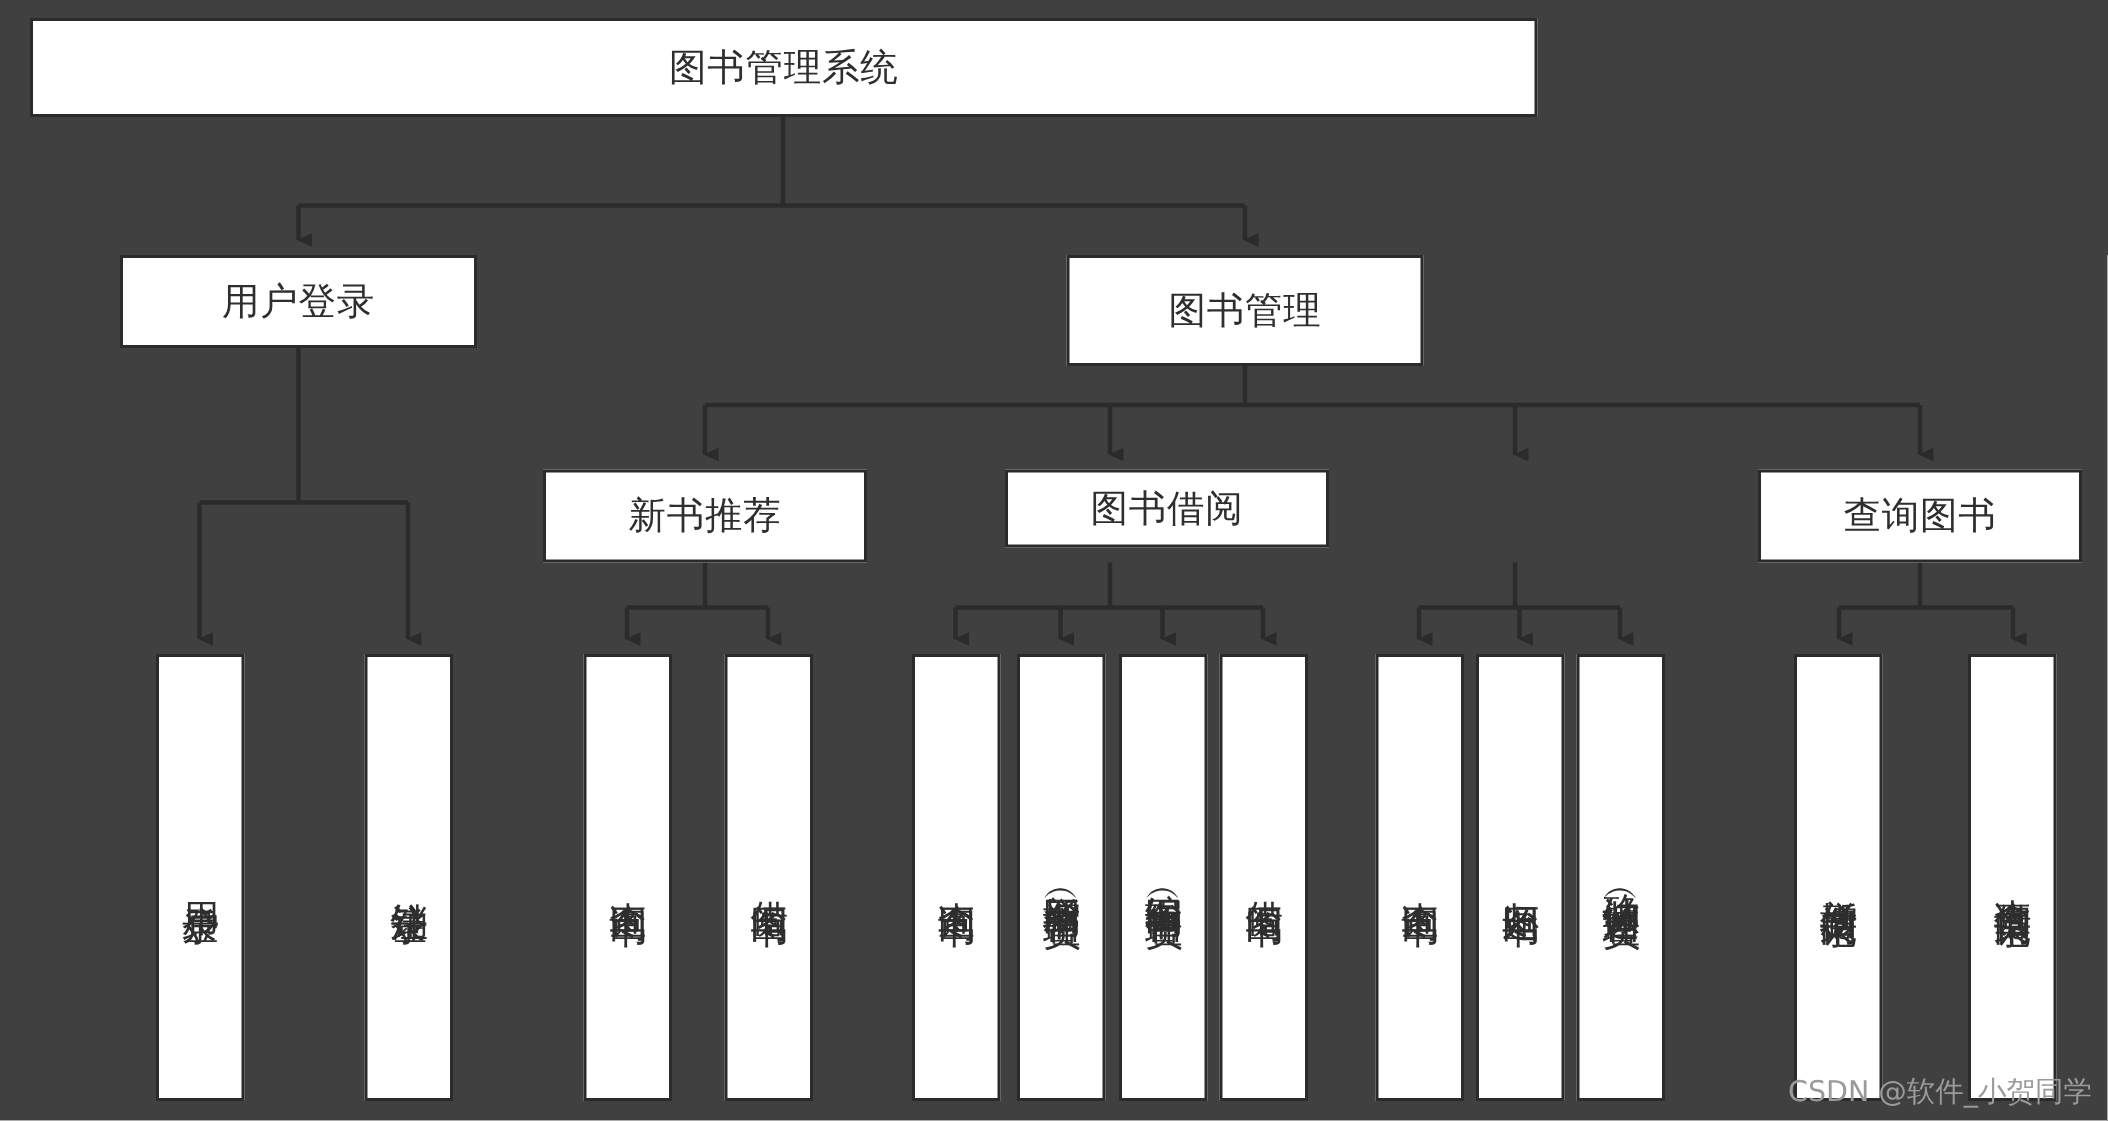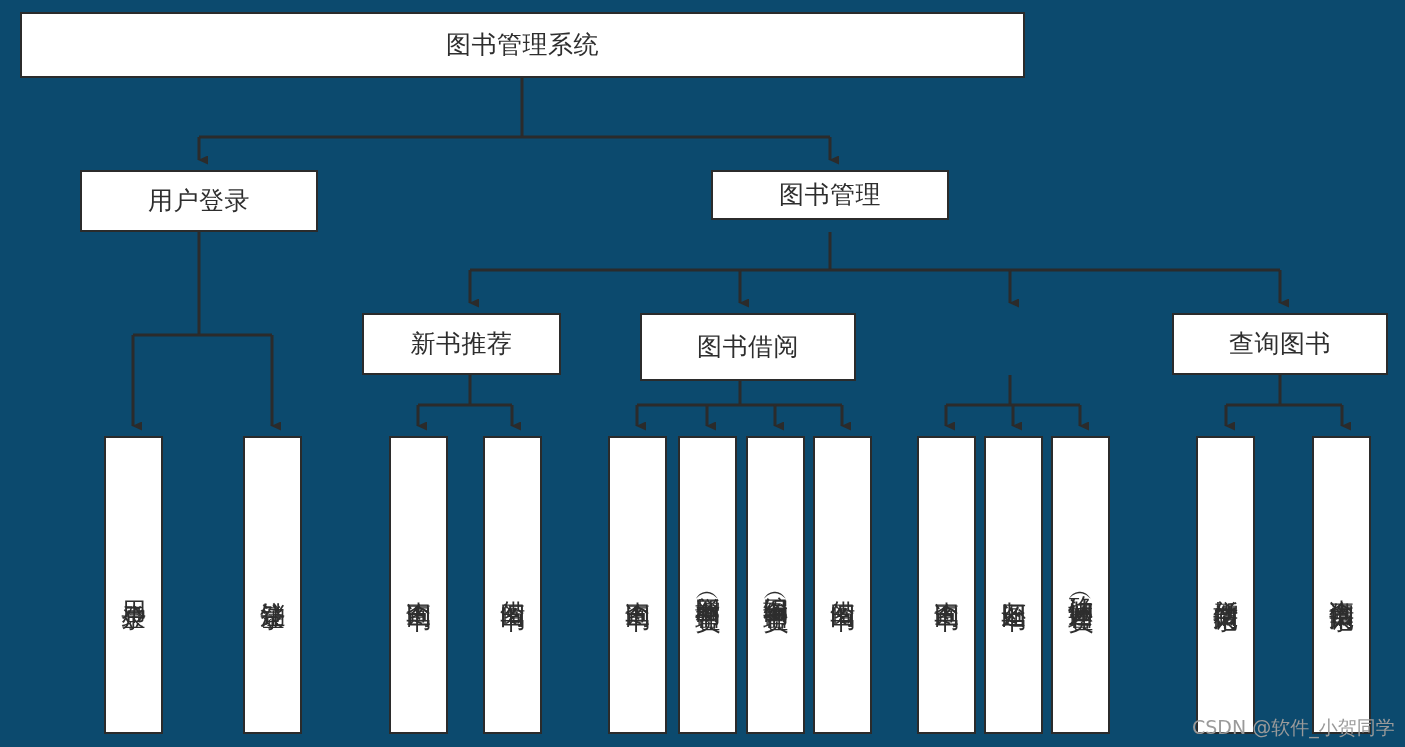--- a/index.html
+++ b/index.html
@@ -7,21 +7,21 @@
     padding: 0;
     background: #ffffff;
   }
   body {
     font-family: "DejaVu Sans", "Liberation Sans", sans-serif;
   }
   #canvas {
     position: relative;
     width: 1405px;
     height: 747px;
-    background: #0c4a6e;
+    background: #404040;
     overflow: hidden;
   }
   #edges {
     position: absolute;
     left: 0;
     top: 0;
     width: 1405px;
     height: 747px;
     pointer-events: none;
   }
@@ -126,28 +126,28 @@
     </g>
   </svg>
 
   <div class="node root horiz" style="left:20px; top:12px; width:1005px; height:66px;">
     <span class="label">图书管理系统</span>
   </div>
 
   <div class="node horiz" style="left:80px; top:170px; width:238px; height:62px;">
     <span class="label">用户登录</span>
   </div>
-  <div class="node horiz" style="left:711px; top:170px; width:238px; height:50px;">
+  <div class="node horiz" style="left:711px; top:170px; width:238px; height:74px;">
     <span class="label">图书管理</span>
   </div>
 
-  <div class="node horiz" style="left:362px; top:313px; width:199px; height:62px;">
+  <div class="node horiz" style="left:362px; top:313px; width:216px; height:62px;">
     <span class="label">新书推荐</span>
   </div>
-  <div class="node horiz" style="left:640px; top:313px; width:216px; height:68px;">
+  <div class="node horiz" style="left:670px; top:313px; width:216px; height:52px;">
     <span class="label">图书借阅</span>
   </div>
   <div class="node horiz" style="left:1172px; top:313px; width:216px; height:62px;">
     <span class="label">查询图书</span>
   </div>
 
   <div class="node vert" style="left:104px; top:436px; width:59px; height:298px;">
     <span class="label">用户登录</span>
   </div>
   <div class="node vert" style="left:243px; top:436px; width:59px; height:298px;">

